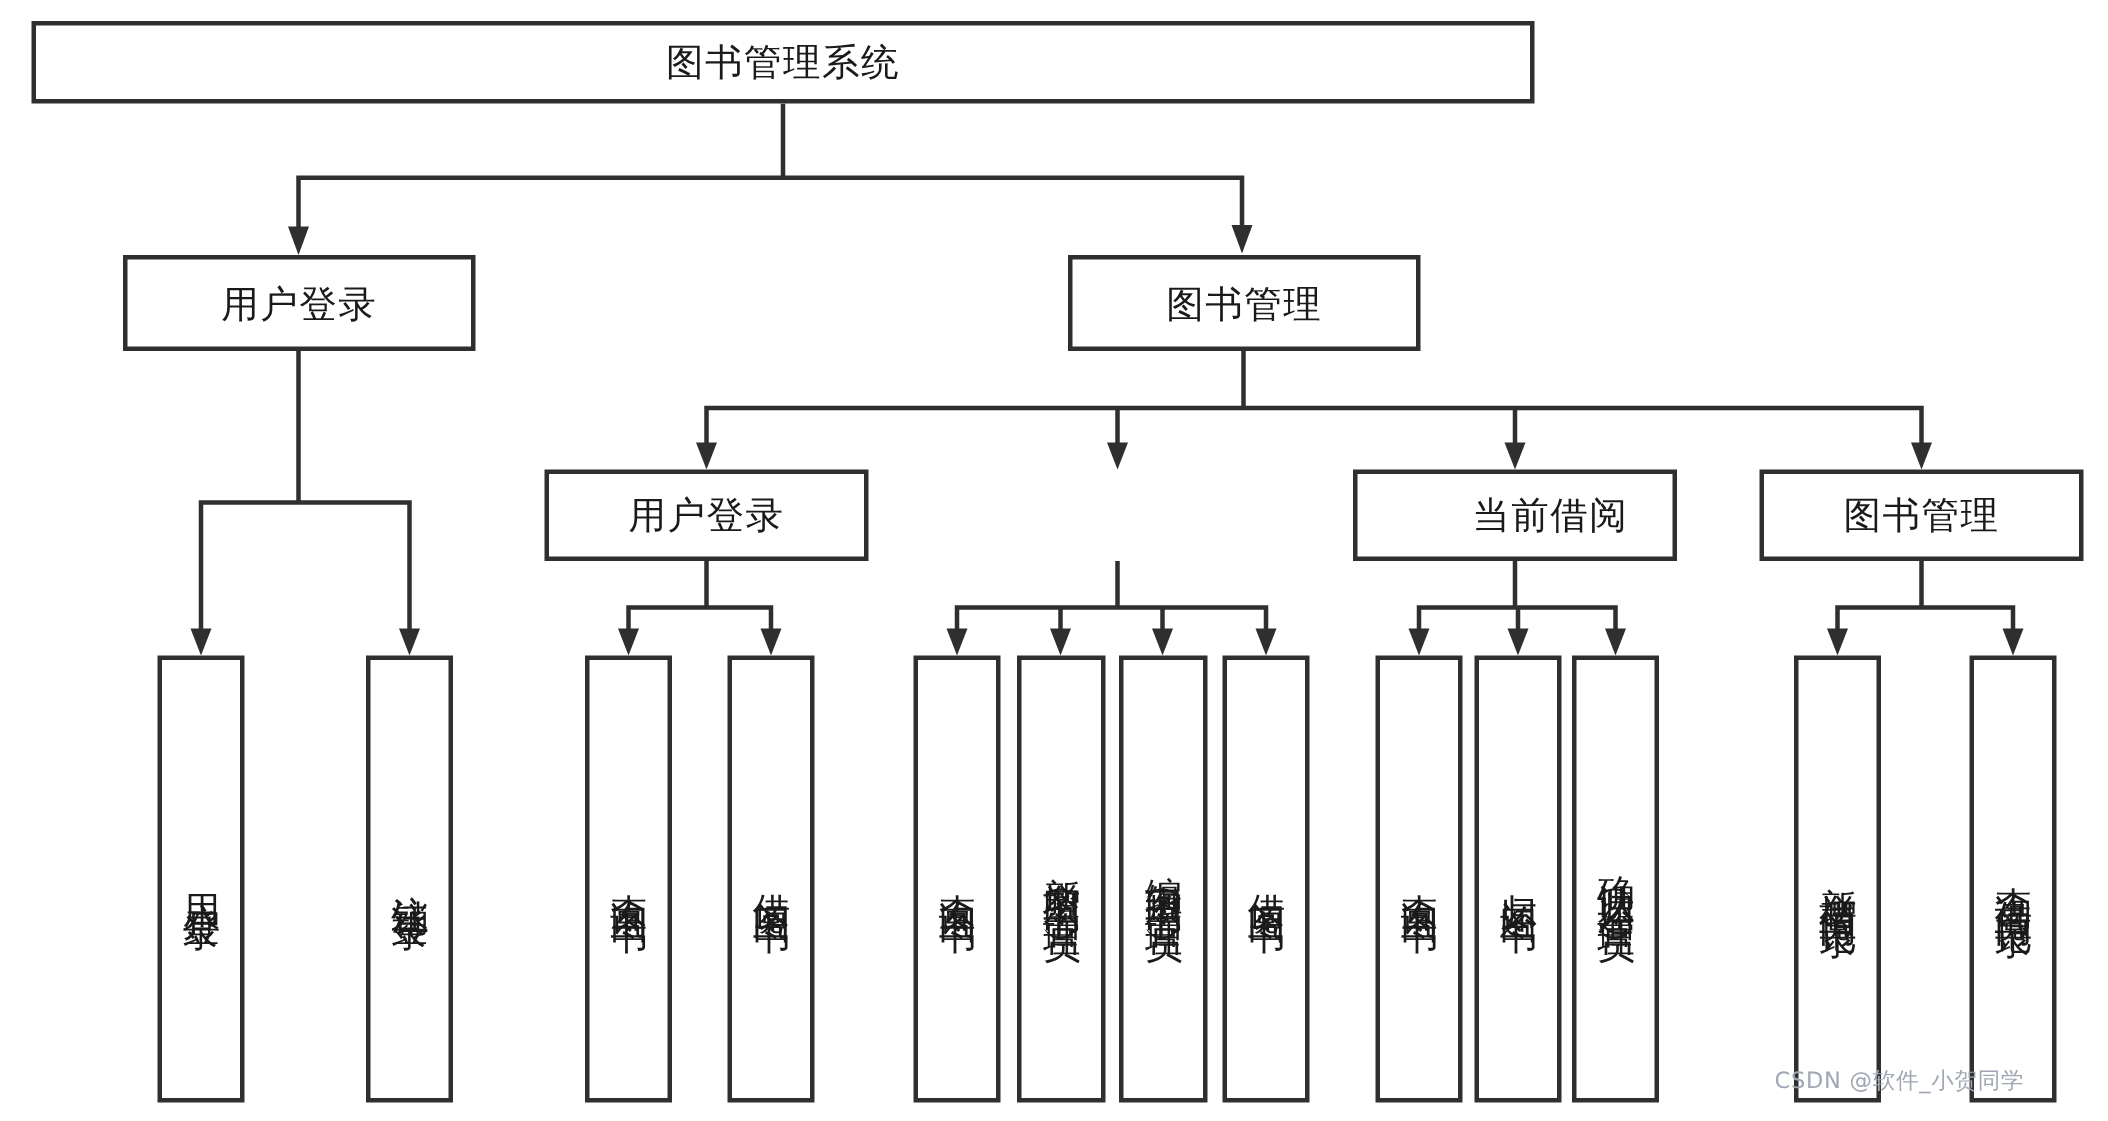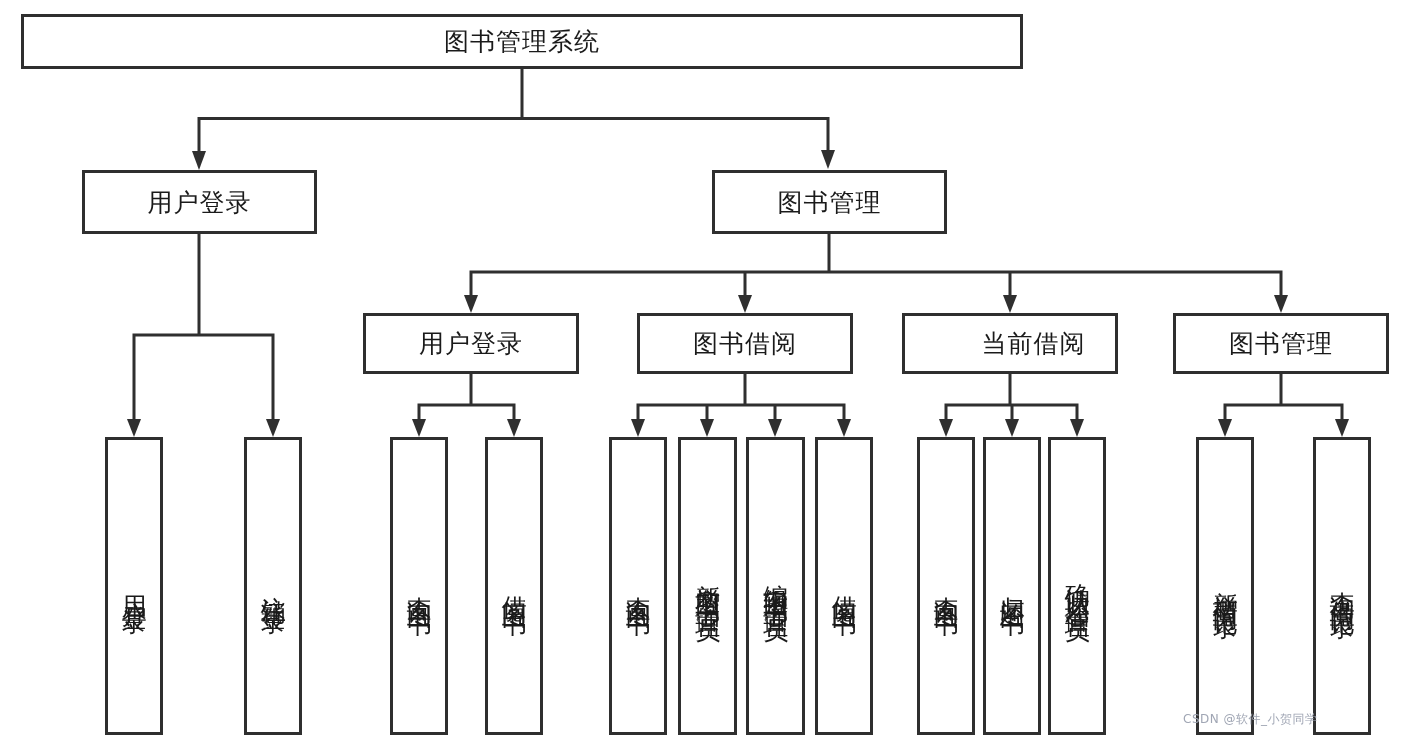--- a/index.html
+++ b/index.html
@@ -42,21 +42,21 @@
     text-orientation: mixed;
     letter-spacing: 5px;
     line-height: 1.1;
     font-size: 25px;
     white-space: nowrap;
   }
   .watermark {
     position: absolute;
     left: 1183px;
     top: 711px;
-    font-size: 12px;
+    font-size: 15px;
     letter-spacing: 0.5px;
     color: #a0a6b4;
     z-index: 3;
     white-space: nowrap;
   }
 </style>
 </head>
 <body>
 
 <div id="stage">
@@ -108,23 +108,20 @@
   <div class="box box-l2" style="left:82px;">
     <span>用户登录</span>
   </div>
   <div class="box box-l2" style="left:712px;">
     <span>图书管理</span>
   </div>
 
   <div class="box box-l3" style="left:363px;">
     <span>用户登录</span>
   </div>
-  <div class="box box-l3" style="left:637px;">
-    <span>图书借阅</span>
-  </div>
   <div class="box box-l3" style="left:902px;padding-left:47px;">
     <span>当前借阅</span>
   </div>
   <div class="box box-l3" style="left:1173px;">
     <span>图书管理</span>
   </div>
 
   <div class="box leaf" style="left:105px;">
     <span class="vtext">用户登录</span>
   </div>

